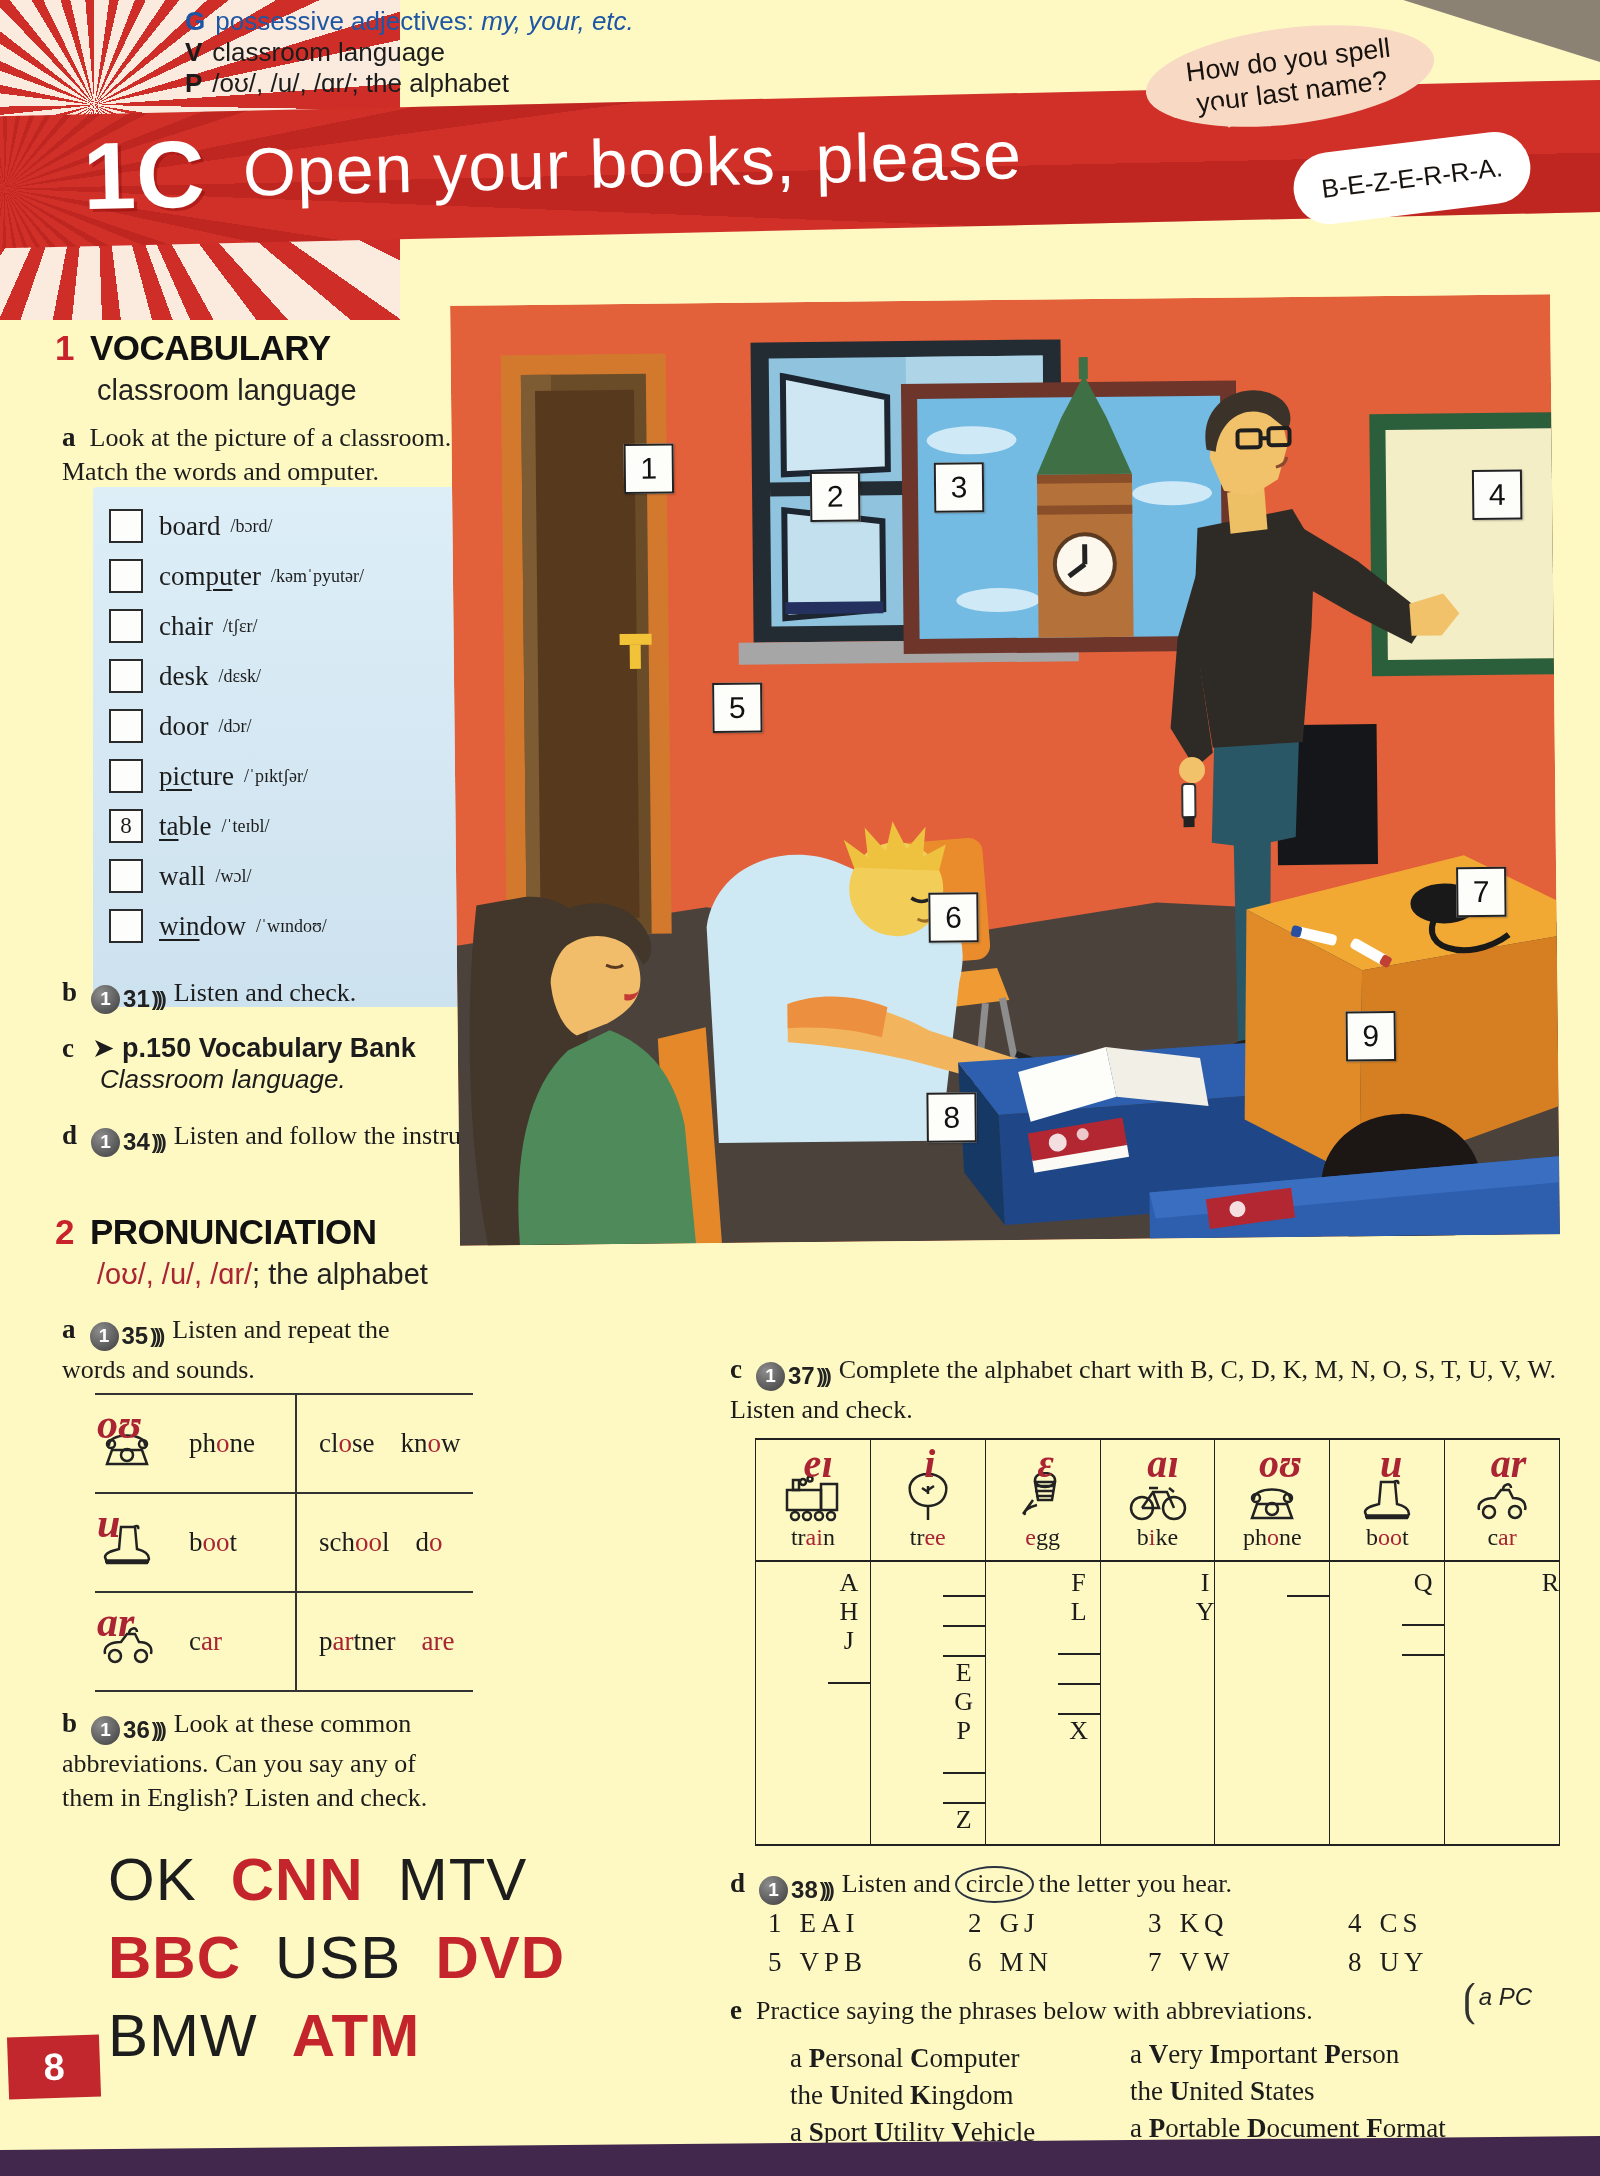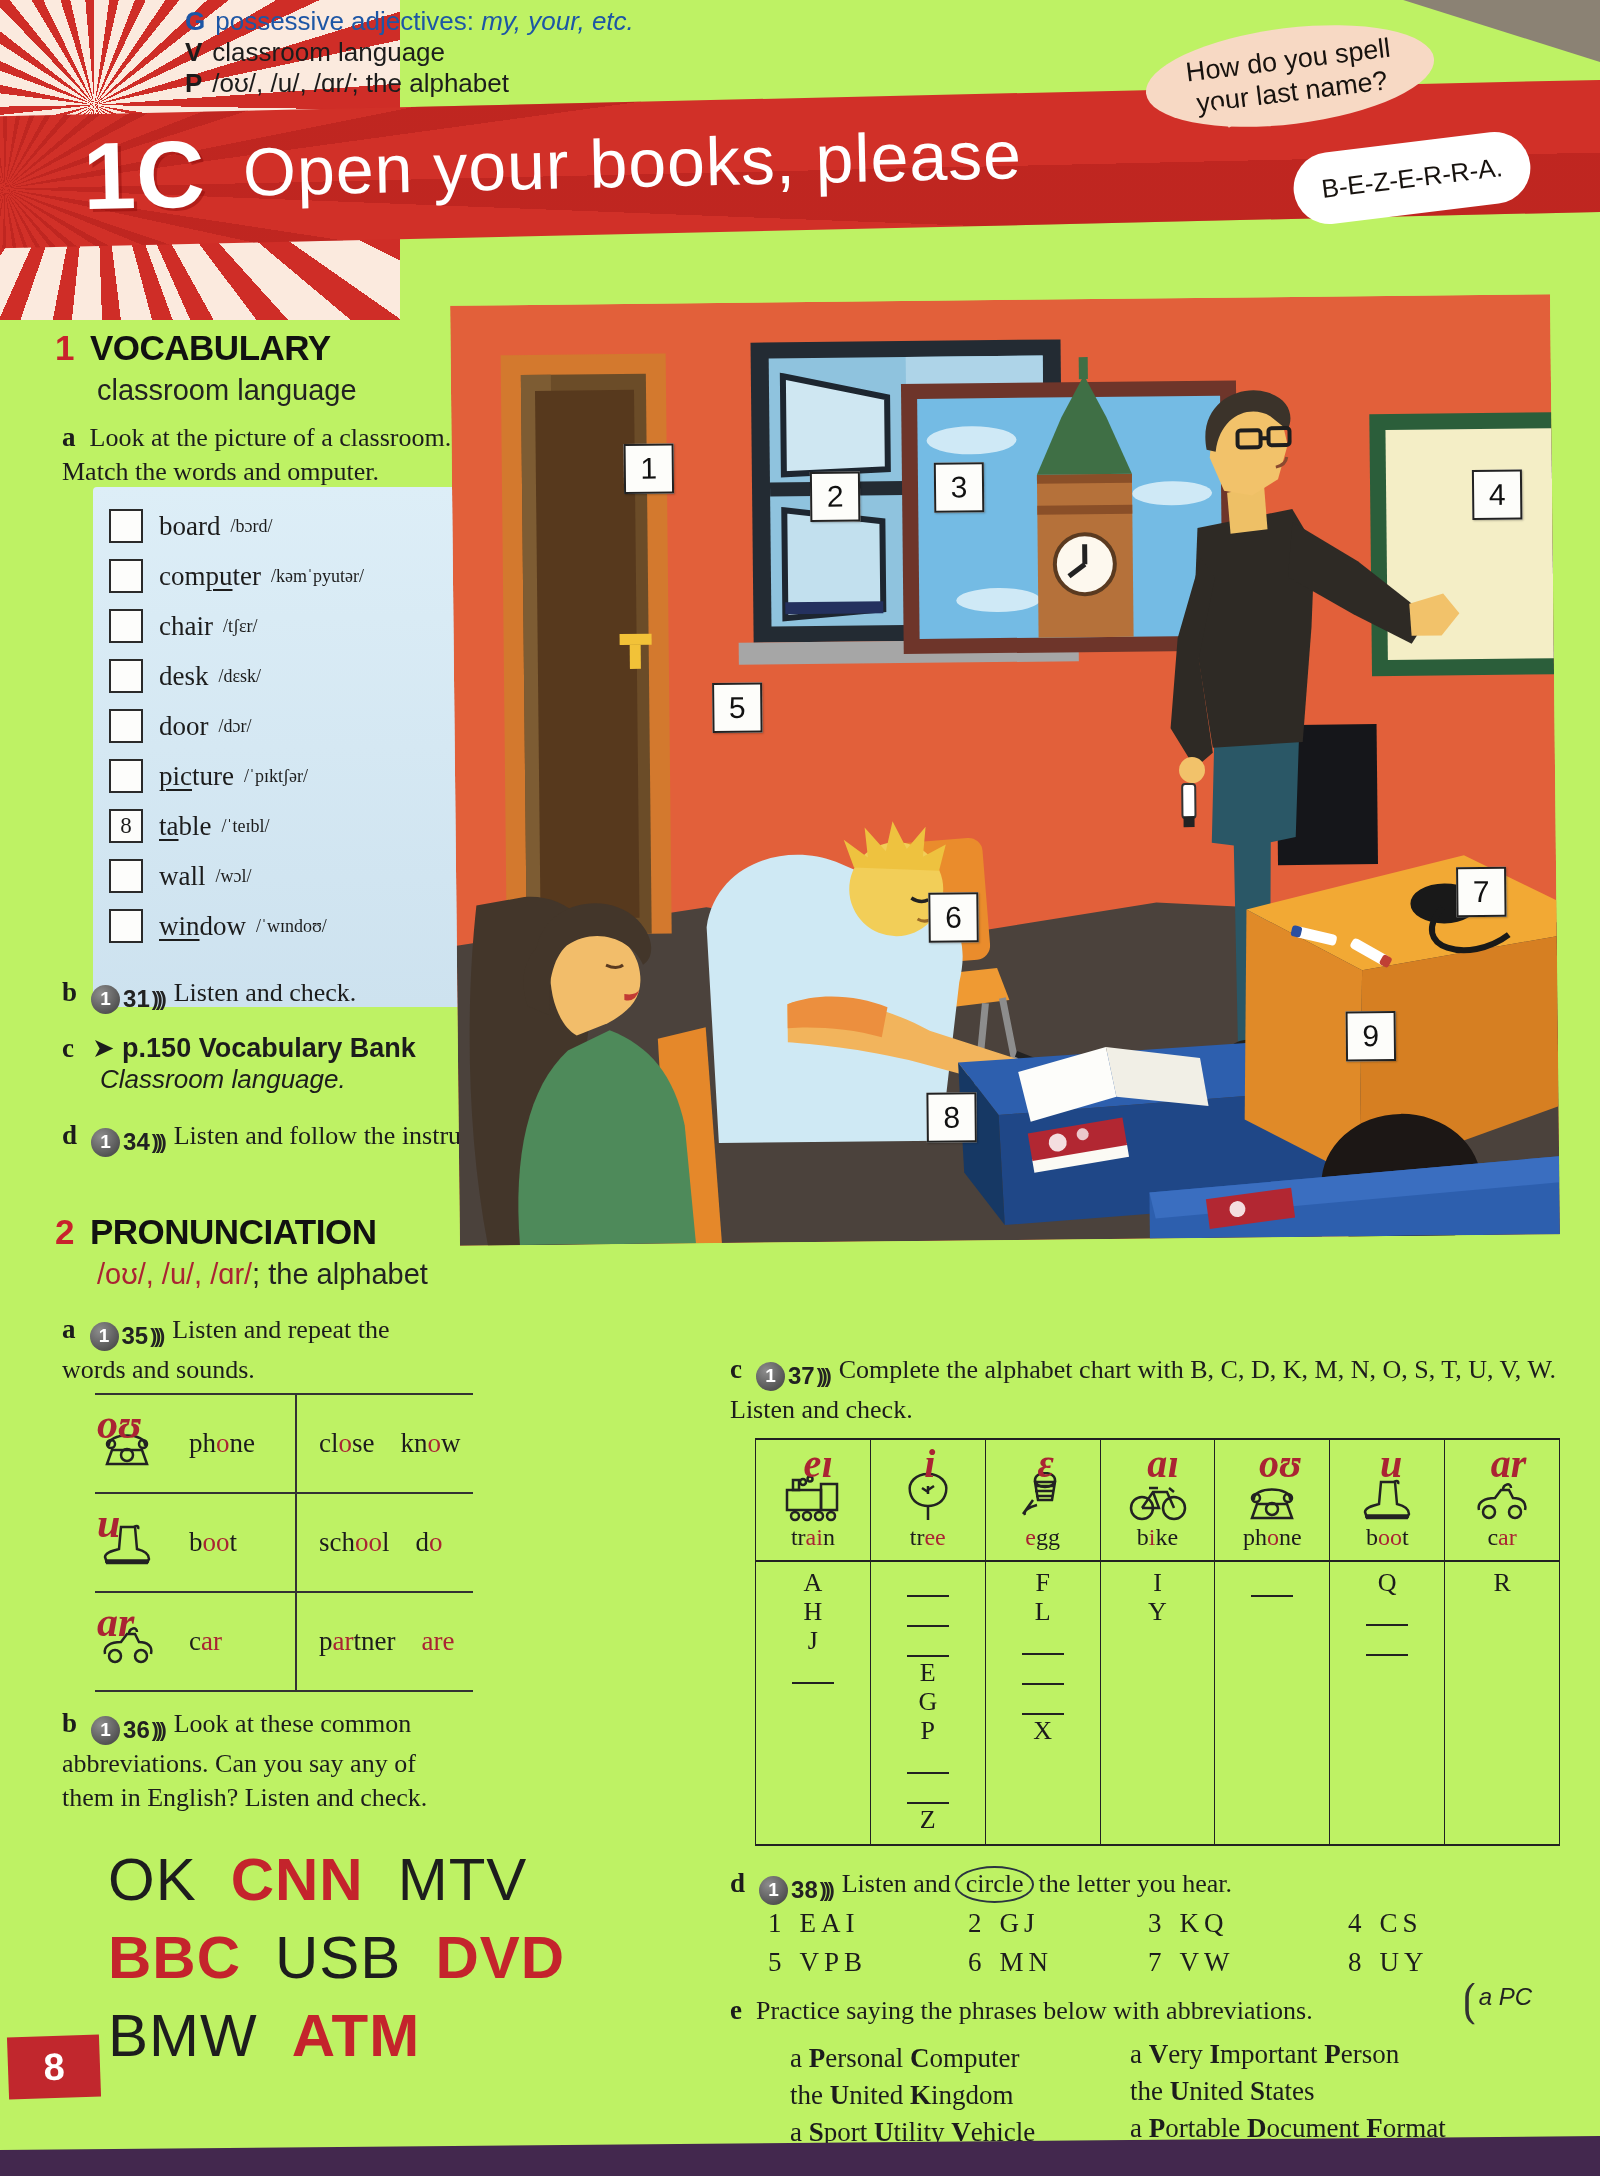--- a/index.html
+++ b/index.html
@@ -1,20 +1,20 @@
 <!DOCTYPE html>
 <html><head>
 <meta charset="utf-8">
 <style>
   html,body{margin:0;padding:0;}
   :root{
     --serif:"Liberation Serif","DejaVu Serif",serif;
     --sans:"Liberation Sans","DejaVu Sans",sans-serif;
   }
-  .page{position:relative;width:1600px;height:2176px;background:#bef264;overflow:hidden;font-family:var(--serif);color:#1c1c1c;}
+  .page{position:relative;width:1600px;height:2176px;background:#fef9c3;overflow:hidden;font-family:var(--serif);color:#1c1c1c;}
   .corner-tr{position:absolute;top:0;right:0;width:240px;height:62px;background:#8b8274;clip-path:polygon(18% 0,100% 0,100% 100%);}
   .bottom-strip{position:absolute;left:0;bottom:0;width:100%;height:40px;background:#43284e;clip-path:polygon(0 35%,100% 0,100% 100%,0 100%);}
 
   
   .sunburst{position:absolute;left:-70px;top:-110px;width:470px;height:430px;
     background:repeating-conic-gradient(from 160deg at 35% 50%, #cf2d27 0deg 5deg, #fbeade 5deg 13deg);}
   .gvp{position:absolute;left:185px;top:6px;z-index:3;font-family:var(--sans);font-size:26px;line-height:31px;}
   .gvp .lab{font-weight:bold;margin-right:10px;}
   .g-line{color:#1d56a5;}
   .g-line .it{font-style:italic;}
@@ -74,21 +74,21 @@
   .abbr.red{color:#c4242c;font-weight:bold;}
 
   
   .illus{position:absolute;left:455px;top:300px;width:1100px;height:940px;transform:rotate(-0.6deg);}
   .pic-label{position:absolute;width:46px;height:46px;background:#fdfdfa;border:2.5px solid #222;display:flex;align-items:center;justify-content:center;
     font-family:var(--sans);font-size:30px;color:#111;box-shadow:1px 1px 2px rgba(0,0,0,.25);}
 
   
   .alpha-c{position:absolute;left:730px;top:1352px;width:830px;font-size:26px;line-height:34px;}
   .alpha-chart{position:absolute;left:755px;top:1438px;width:805px;display:flex;border-top:2.5px solid #222;border-bottom:2.5px solid #222;}
-  .alpha-col{flex:1;border-left:1.5px solid #222;display:flex;flex-direction:column;align-items:center;}
+  .alpha-col{flex:1;border-left:1.5px solid #222;display:flex;flex-direction:column;align-items:flex-end;}
   .alpha-col:last-child{border-right:1.5px solid #222;}
   .alpha-head{position:relative;width:100%;height:84px;display:flex;align-items:flex-end;justify-content:center;}
   .alpha-head svg{margin-bottom:2px;}
   .alpha-sym{position:absolute;left:50%;top:0;transform:translateX(-32%);font-family:var(--serif);font-style:italic;font-weight:bold;font-size:40px;color:#aa2433;}
   .alpha-word{font-size:24px;height:38px;border-bottom:2px solid #222;width:100%;text-align:center;box-sizing:border-box;}
   .alpha-letters{padding:6px 0 8px;display:flex;flex-direction:column;align-items:center;min-height:268px;}
   .alpha-letter{font-size:26px;line-height:29px;}
   .alpha-blank{display:inline-block;width:42px;height:26px;border-bottom:2.5px solid #222;margin:1px 0;}
 
   .d-line{position:absolute;left:730px;top:1868px;font-size:26px;}

